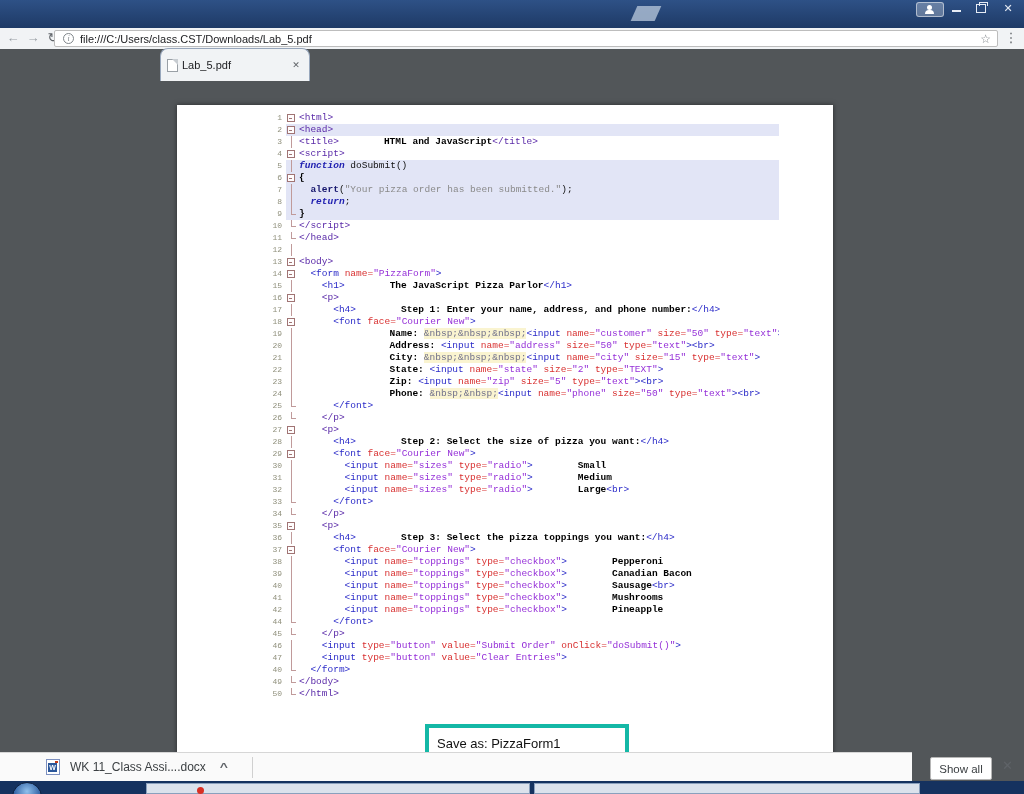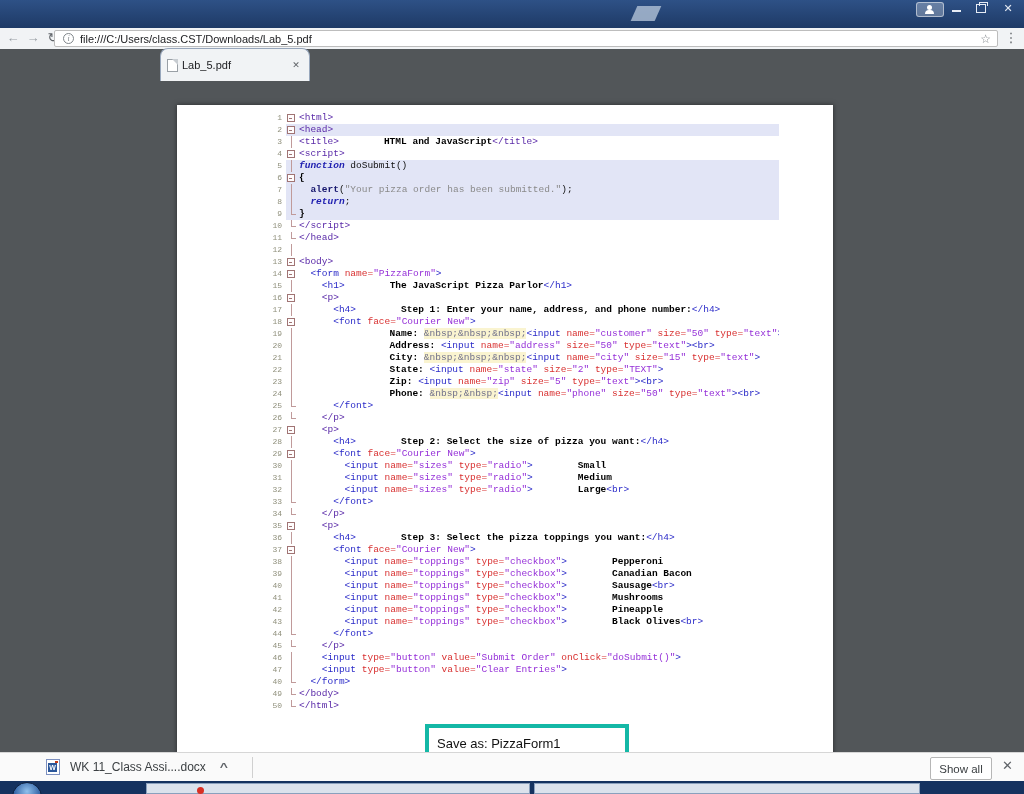--- a/index.html
+++ b/index.html
@@ -75,21 +75,21 @@
   .s-plain{color:#111;}
   .s-kw{color:#2020b0;font-weight:bold;font-style:italic;}
   .s-fn{color:#17176e;font-weight:bold;}
   .s-jstr{color:#8a8a8a;}
   .s-ent{color:#70708a;background:#faf4d0;}
   
   #save-box{position:absolute;left:248px;top:619px;width:196px;height:30px;
     border:4px solid #14b8a6;display:flex;align-items:center;}
   #save-box span{font-size:13px;color:#111;padding-left:8px;}
   
-  #shelf{left:0;top:752px;width:1024px;height:29px;background:#fafafa;border-top:1px solid #d6d6d6;box-sizing:border-box;}
+  #shelf{left:0;top:752px;width:912px;height:29px;background:#fafafa;border-top:1px solid #d6d6d6;box-sizing:border-box;}
   #dl-item{position:absolute;left:46px;top:3px;height:22px;display:flex;align-items:center;}
   #word-icon{width:12px;height:14px;background:#fff;border:1px solid #7d90c0;position:relative;margin-right:10px;}
   #word-icon::before{content:"W";position:absolute;left:1px;top:3px;width:9px;height:9px;background:#2b579a;
     color:#fff;font-size:7px;font-weight:bold;line-height:9px;text-align:center;}
   #word-icon::after{content:"";position:absolute;right:1px;top:1px;width:3px;height:2px;background:#c43e1c;}
   #dl-name{font-size:12px;color:#3c4043;margin-right:14px;}
   #dl-chevron{font-size:14px;font-weight:bold;color:#5f6368;transform:scaleY(.8);}
   #shelf-sep{position:absolute;left:252px;top:4px;width:1px;height:21px;background:#d0d0d0;}
   #show-all-btn{position:absolute;left:930px;top:4px;width:60px;height:21px;background:#fff;
     border:1px solid #b6b6b6;border-radius:2px;font-size:11.5px;color:#3c4043;
@@ -443,27 +443,20 @@
           </span>
         </div>
         <div class="crow">
           <span class="lnum">42</span>
           <span class="rbody">
             <span class="fold f-line"></span>
             <span class="ctext"><span class="s-plain">        </span><span class="s-tag">&lt;input </span><span class="s-attr">name=</span><span class="s-str">"toppings"</span><span class="s-attr"> type=</span><span class="s-str">"checkbox"</span><span class="s-tag">&gt;</span><span class="s-txt">Pineapple</span></span>
           </span>
         </div>
         <div class="crow">
-          <span class="lnum">43</span>
-          <span class="rbody">
-            <span class="fold f-line"></span>
-            <span class="ctext"><span class="s-plain">        </span><span class="s-tag">&lt;input </span><span class="s-attr">name=</span><span class="s-str">"toppings"</span><span class="s-attr"> type=</span><span class="s-str">"checkbox"</span><span class="s-tag">&gt;</span><span class="s-txt">Black Olives</span><span class="s-tag">&lt;br&gt;</span></span>
-          </span>
-        </div>
-        <div class="crow">
           <span class="lnum">44</span>
           <span class="rbody">
             <span class="fold f-end"></span>
             <span class="ctext"><span class="s-plain">      </span><span class="s-tag">&lt;/font&gt;</span></span>
           </span>
         </div>
         <div class="crow">
           <span class="lnum">45</span>
           <span class="rbody">
             <span class="fold f-end"></span>

